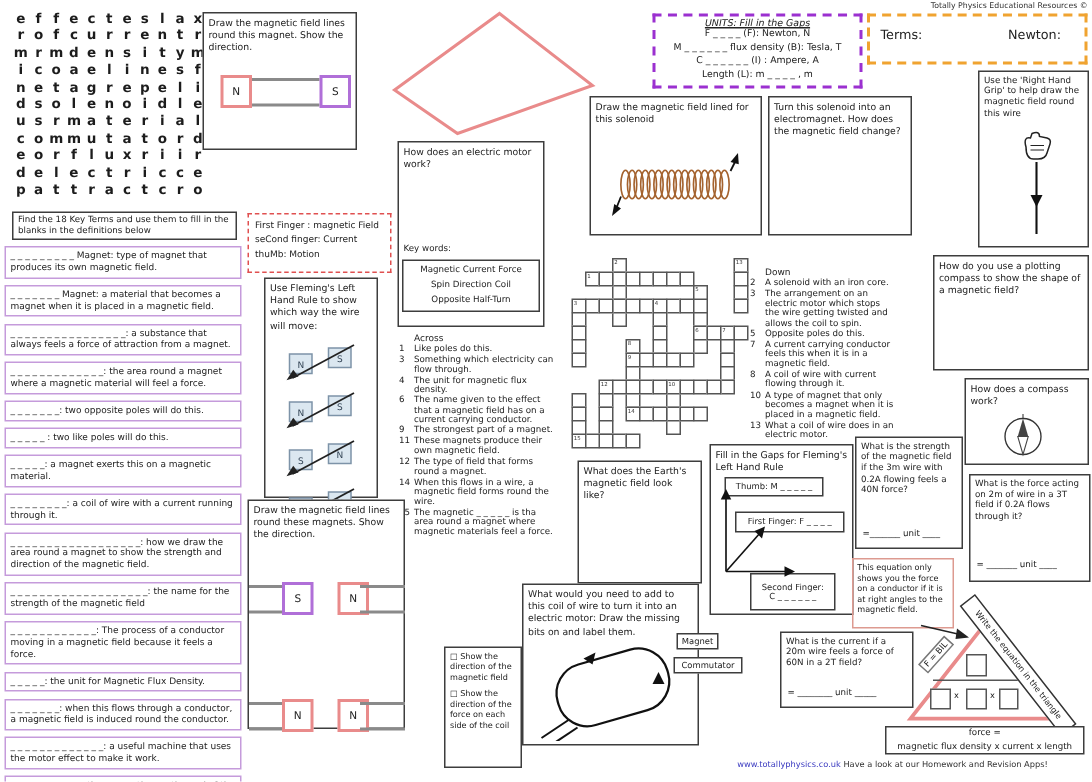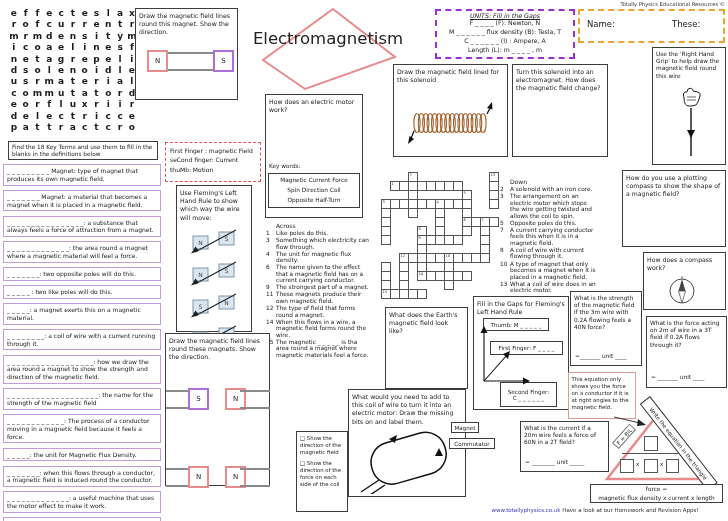--- a/index.html
+++ b/index.html
@@ -235,21 +235,20 @@
         <line x1="5" y1="25" x2="46" y2="3" stroke="#222" stroke-width="1.2"></line>
         <polygon points="1,26.5 9,24 5.5,19.5" fill="#222"></polygon>
       </svg>
     </div>
 </div>
 
 <svg class="abs" style="left:240px;top:5px;" width="160" height="90">
   <polygon points="93,4 155,52 65,84 23,55" fill="none" stroke="#e98b8b" stroke-width="2"></polygon>
 </svg>
 <div class="abs" style="left:243px;top:28px;width:170px;text-align:center;font-size:16.5px;line-height:1.35;font-weight:500;">
-  <div>Electromagnetism</div>
 </div>
 
 <div class="abs bx" style="left:265px;top:94px;width:98px;height:124px;padding:3px;">
   <div class="t6">How does an electric motor work?</div>
   <div class="abs t58" style="left:3px;top:68px;">Key words:</div>
   <div id="keyword-lines" class="abs bx" style="left:2px;top:78px;width:92px;height:35px;text-align:center;font-size:5.8px;line-height:1.75;padding-top:1px;">
       <div>Magnetic  Current   Force</div>
       <div>Spin   Direction   Coil</div>
       <div>Opposite    Half-Turn</div>
     </div>
@@ -259,22 +258,22 @@
   <div style="font-size:6.3px;font-style:italic;text-decoration:underline;">UNITS: Fill in the Gaps</div>
   <div id="units-lines" style="font-size:6.2px;line-height:1.45;">
       <div>F _ _ _ _  (F): Newton, N</div>
       <div>M _ _ _ _ _ _  flux density (B): Tesla, T</div>
       <div>C _ _ _ _ _ _  (I) : Ampere, A</div>
       <div>Length (L): m _ _ _ _ , m</div>
     </div>
 </div>
 
 <div class="abs orgdash" style="left:578px;top:9px;width:147px;height:34px;">
-  <span class="abs" style="left:7px;top:8px;font-size:8.5px;">Name:</span>
-  <span class="abs" style="left:92px;top:8px;font-size:8.5px;">These:</span>
+  <span class="abs" style="left:7px;top:8px;font-size:8.5px;">Terms:</span>
+  <span class="abs" style="left:92px;top:8px;font-size:8.5px;">Newton:</span>
 </div>
 
 <div class="abs bx" style="left:393px;top:64px;width:115px;height:93px;padding:3px;">
   <div class="t6">Draw the magnetic field lined for this solenoid</div>
   <svg id="solenoid-svg" class="abs" style="left:10px;top:34px;" width="98" height="52">
       <ellipse cx="13" cy="24" rx="3.1" ry="9.5" fill="none" stroke="#a4622e" stroke-width="1.1"></ellipse>
       <ellipse cx="17.4" cy="24" rx="3.1" ry="9.5" fill="none" stroke="#a4622e" stroke-width="1.1"></ellipse>
       <ellipse cx="21.8" cy="24" rx="3.1" ry="9.5" fill="none" stroke="#a4622e" stroke-width="1.1"></ellipse>
       <ellipse cx="26.200000000000003" cy="24" rx="3.1" ry="9.5" fill="none" stroke="#a4622e" stroke-width="1.1"></ellipse>
       <ellipse cx="30.6" cy="24" rx="3.1" ry="9.5" fill="none" stroke="#a4622e" stroke-width="1.1"></ellipse>

